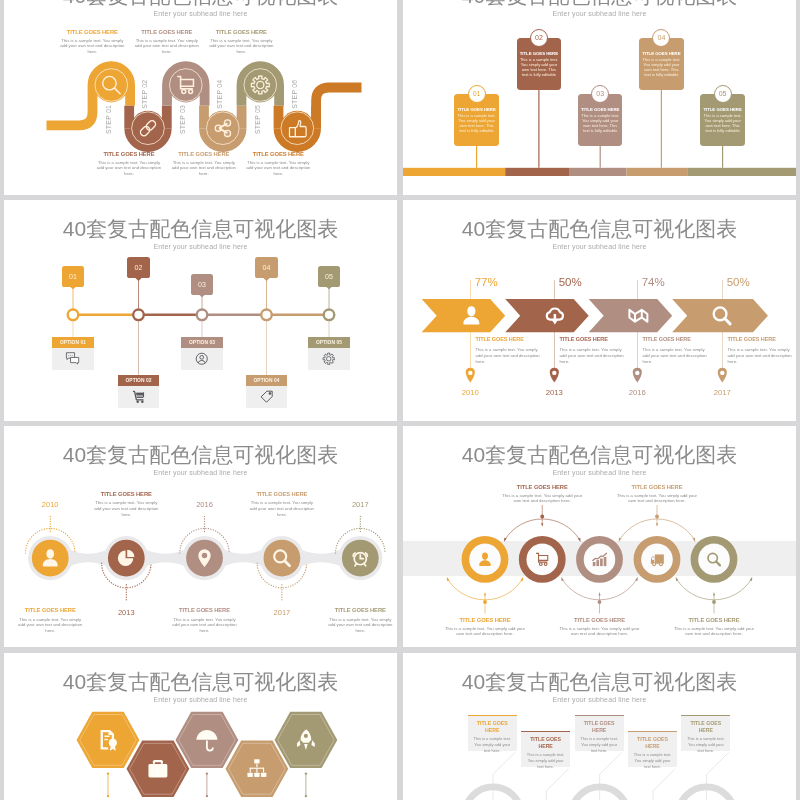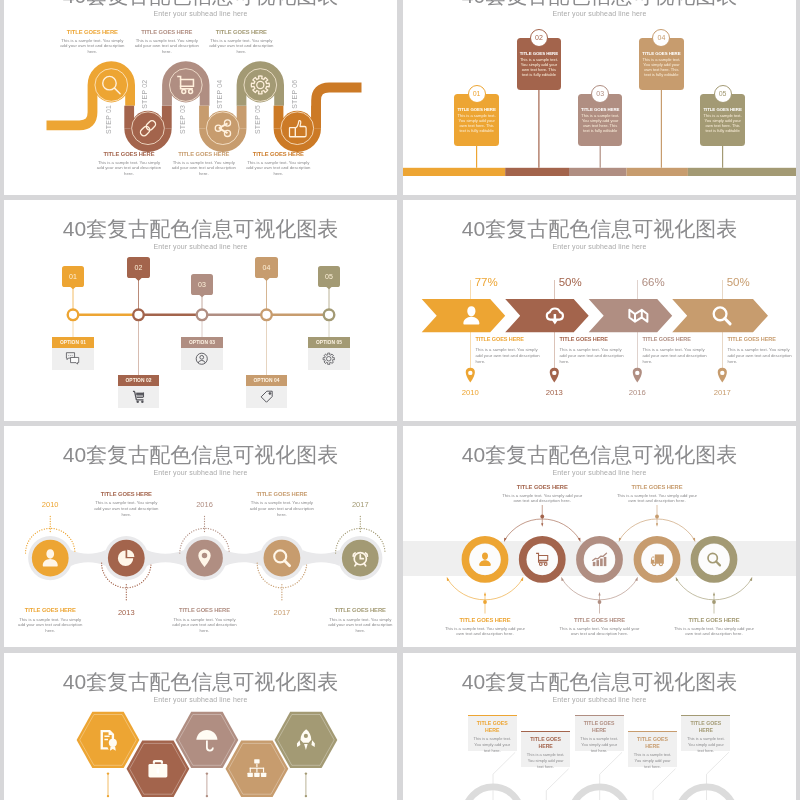--- a/index.html
+++ b/index.html
@@ -368,21 +368,21 @@
 <div class="ttl" style="color:#EDA533">TITLE GOES HERE</div>
 <div class="body-txt" style="text-align:left;margin-top:4px">This is a sample text. You simply add your own text and description here.</div>
         </div>
         <div class="year" style="left:47.3px;top:188.5px;width:40px;color:#EDA533">2010</div>
         <div class="pct" style="left:155.7px;top:76.5px;color:#A3644C">50%</div>
         <div class="a-tb" style="left:156.5px;top:136.0px;width:65px">
 <div class="ttl" style="color:#A3644C">TITLE GOES HERE</div>
 <div class="body-txt" style="text-align:left;margin-top:4px">This is a sample text. You simply add your own text and description here.</div>
         </div>
         <div class="year" style="left:131.3px;top:188.5px;width:40px;color:#A3644C">2013</div>
-        <div class="pct" style="left:238.7px;top:76.5px;color:#B08E82">66%</div>
+        <div class="pct" style="left:238.7px;top:76.5px;color:#B08E82">74%</div>
         <div class="a-tb" style="left:239.5px;top:136.0px;width:65px">
 <div class="ttl" style="color:#B08E82">TITLE GOES HERE</div>
 <div class="body-txt" style="text-align:left;margin-top:4px">This is a sample text. You simply add your own text and description here.</div>
         </div>
         <div class="year" style="left:214.3px;top:188.5px;width:40px;color:#B08E82">2016</div>
         <div class="pct" style="left:323.7px;top:76.5px;color:#C79C6E">50%</div>
         <div class="a-tb" style="left:324.5px;top:136.0px;width:65px">
 <div class="ttl" style="color:#C79C6E">TITLE GOES HERE</div>
 <div class="body-txt" style="text-align:left;margin-top:4px">This is a sample text. You simply add your own text and description here.</div>
         </div>

